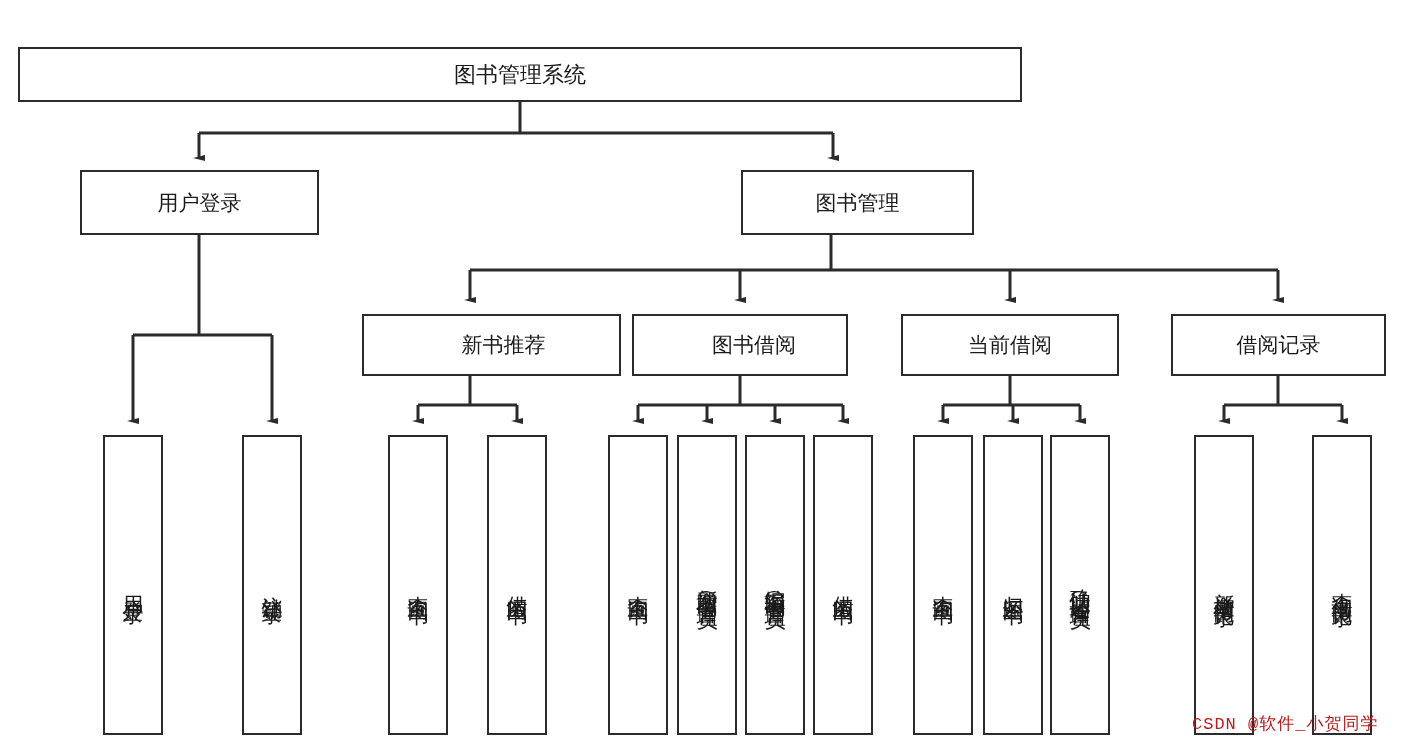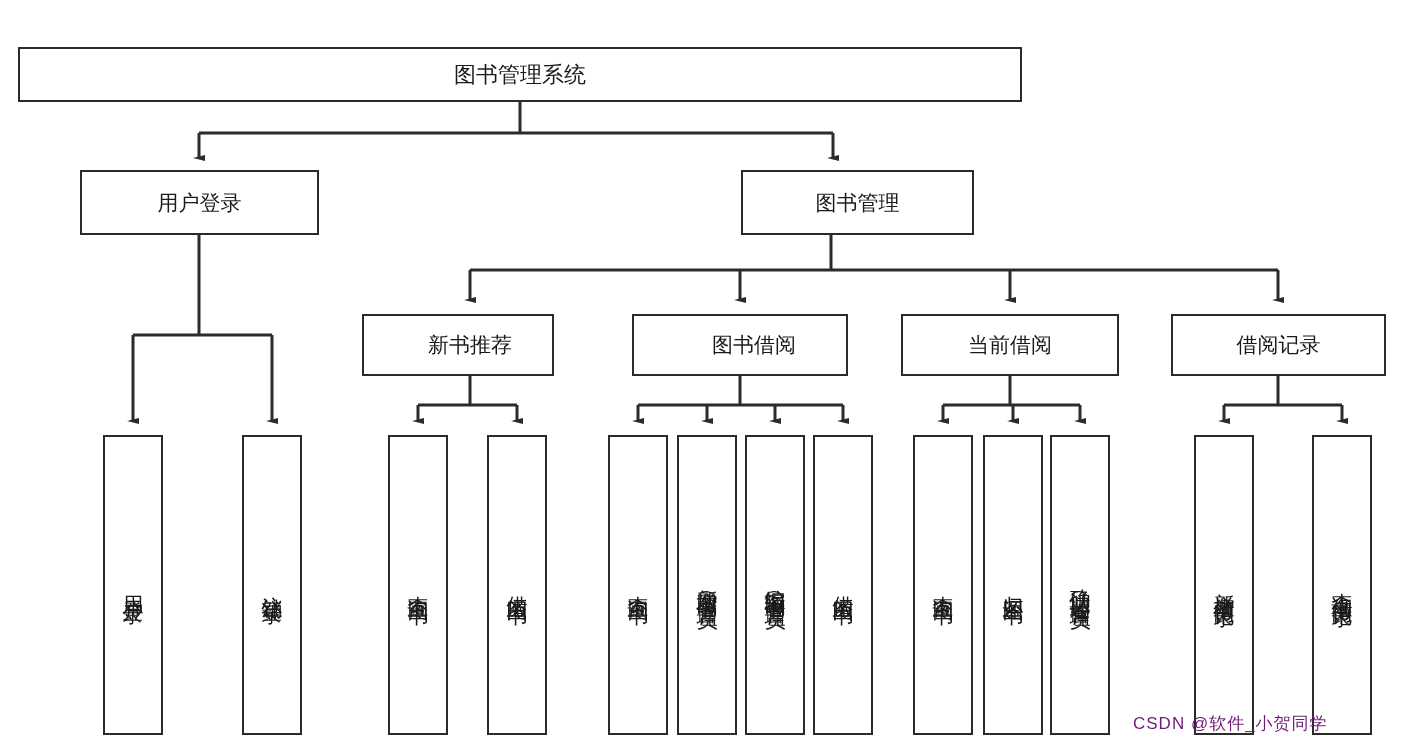--- a/index.html
+++ b/index.html
@@ -7,22 +7,22 @@
        font-family:"Liberation Sans","DejaVu Sans",sans-serif;color:#1a1a1a;}
   #canvas{position:absolute;left:0;top:0;width:1405px;height:747px;}
   svg.edges{position:absolute;left:0;top:0;width:1405px;height:747px;pointer-events:none;}
   .node{position:absolute;box-sizing:border-box;border:2px solid #2b2b2b;background:#ffffff;
         display:flex;align-items:center;justify-content:center;}
   .node.root{font-size:22px;}
   .node.lvl2{font-size:21px;}
   .node.lvl3{font-size:21px;}
   .node.leaf{writing-mode:vertical-rl;text-orientation:upright;font-size:21px;
              letter-spacing:3px;line-height:1.05;padding:6px 0;}
-  .watermark{position:absolute;left:1133px;top:712px;font-size:17px;color:#701a75;
-             letter-spacing:1px;white-space:nowrap;}
+  .watermark{position:absolute;left:1192px;top:712px;font-size:17px;color:#b91c1c;
+             letter-spacing:1px;white-space:nowrap;font-family:Liberation Mono, monospace;}
 </style>
 </head>
 <body>
 
 <div id="canvas">
 
   <svg class="edges" viewBox="0 0 1405 747">
     <defs>
       <marker id="arrow" markerWidth="10" markerHeight="12" refX="3" refY="6" orient="auto" markerUnits="userSpaceOnUse">
         <path d="M0,0 L6,0 L3,12 Z" fill="#2b2b2b"></path>
@@ -70,21 +70,21 @@
       <path d="M1224,405 L1224,421" marker-end="url(#arrow)"></path>
       <path d="M1342,405 L1342,421" marker-end="url(#arrow)"></path>
     </g>
   </svg>
 
   <div class="node root" style="left:18px;top:12px;width:1004px;height:55px;margin-top:35px;">图书管理系统</div>
 
   <div class="node lvl2" style="left:80px;top:170px;width:239px;height:65px;">用户登录</div>
   <div class="node lvl2" style="left:712px;top:170px;width:233px;height:65px;margin-left:29px;">图书管理</div>
 
-  <div class="node lvl3" style="left:362px;top:314px;width:192px;height:62px;padding-left:24px;">新书推荐</div>
+  <div class="node lvl3" style="left:362px;top:314px;width:259px;height:62px;padding-left:24px;">新书推荐</div>
   <div class="node lvl3" style="left:632px;top:314px;width:216px;height:62px;padding-left:28px;">图书借阅</div>
   <div class="node lvl3" style="left:901px;top:314px;width:218px;height:62px;font-family:Liberation Mono, monospace;">当前借阅</div>
   <div class="node lvl3" style="left:1171px;top:314px;width:215px;height:62px;text-align:center;">借阅记录</div>
 
   <div class="node leaf" style="left:103px;top:435px;width:60px;height:300px;">用户登录</div>
   <div class="node leaf" style="left:242px;top:435px;width:60px;height:300px;">注销登录</div>
 
   <div class="node leaf" style="left:388px;top:435px;width:60px;height:300px;">查询图书</div>
   <div class="node leaf" style="left:487px;top:435px;width:60px;height:300px;">借阅图书</div>
 

